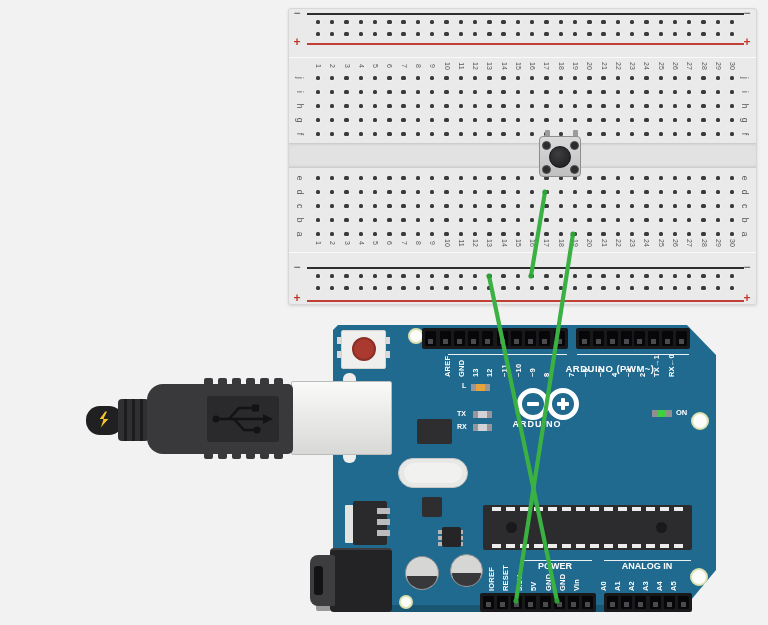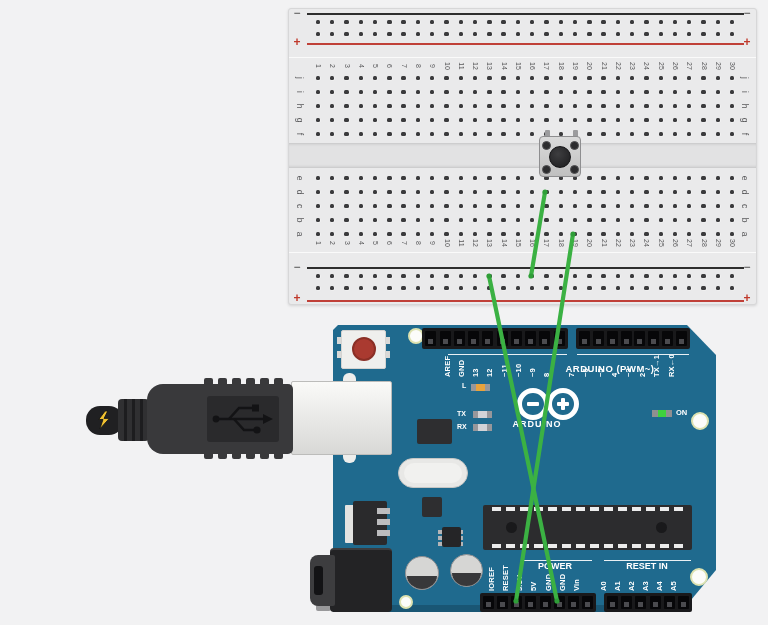--- a/index.html
+++ b/index.html
@@ -701,21 +701,21 @@
       </div>
     </div>
 
   <div class="abs bracket" style="left:448px;top:354px;width:119px;"></div>
   <div class="abs bracket" style="left:577px;top:354px;width:112px;"></div>
   <div class="abs bracket" style="left:521px;top:560px;width:71px;"></div>
   <div class="abs bracket" style="left:604px;top:560px;width:87px;"></div>
 
   <div class="abs silk" style="left:540px;top:363px;width:140px;font-size:9.5px;letter-spacing:.5px;text-align:center;">ARDUINO (PWM~)</div>
   <div class="abs silk" style="left:515px;top:561px;width:80px;font-size:9px;text-align:center;">POWER</div>
-  <div class="abs silk" style="left:601px;top:561px;width:92px;font-size:9px;text-align:center;">RESET IN</div>
+  <div class="abs silk" style="left:601px;top:561px;width:92px;font-size:9px;text-align:center;">ANALOG IN</div>
 
   <div id="pin-labels">
       <span class="pin-label" style="left: 452px; top: 368px;">AREF</span>
       <span class="pin-label" style="left: 466px; top: 368px;">GND</span>
       <span class="pin-label" style="left: 480px; top: 368px;">13</span>
       <span class="pin-label" style="left: 494px; top: 368px;">12</span>
       <span class="pin-label" style="left: 509px; top: 368px;">~11</span>
       <span class="pin-label" style="left: 523px; top: 368px;">~10</span>
       <span class="pin-label" style="left: 537px; top: 368px;">~9</span>
       <span class="pin-label" style="left: 551px; top: 368px;">8</span>

